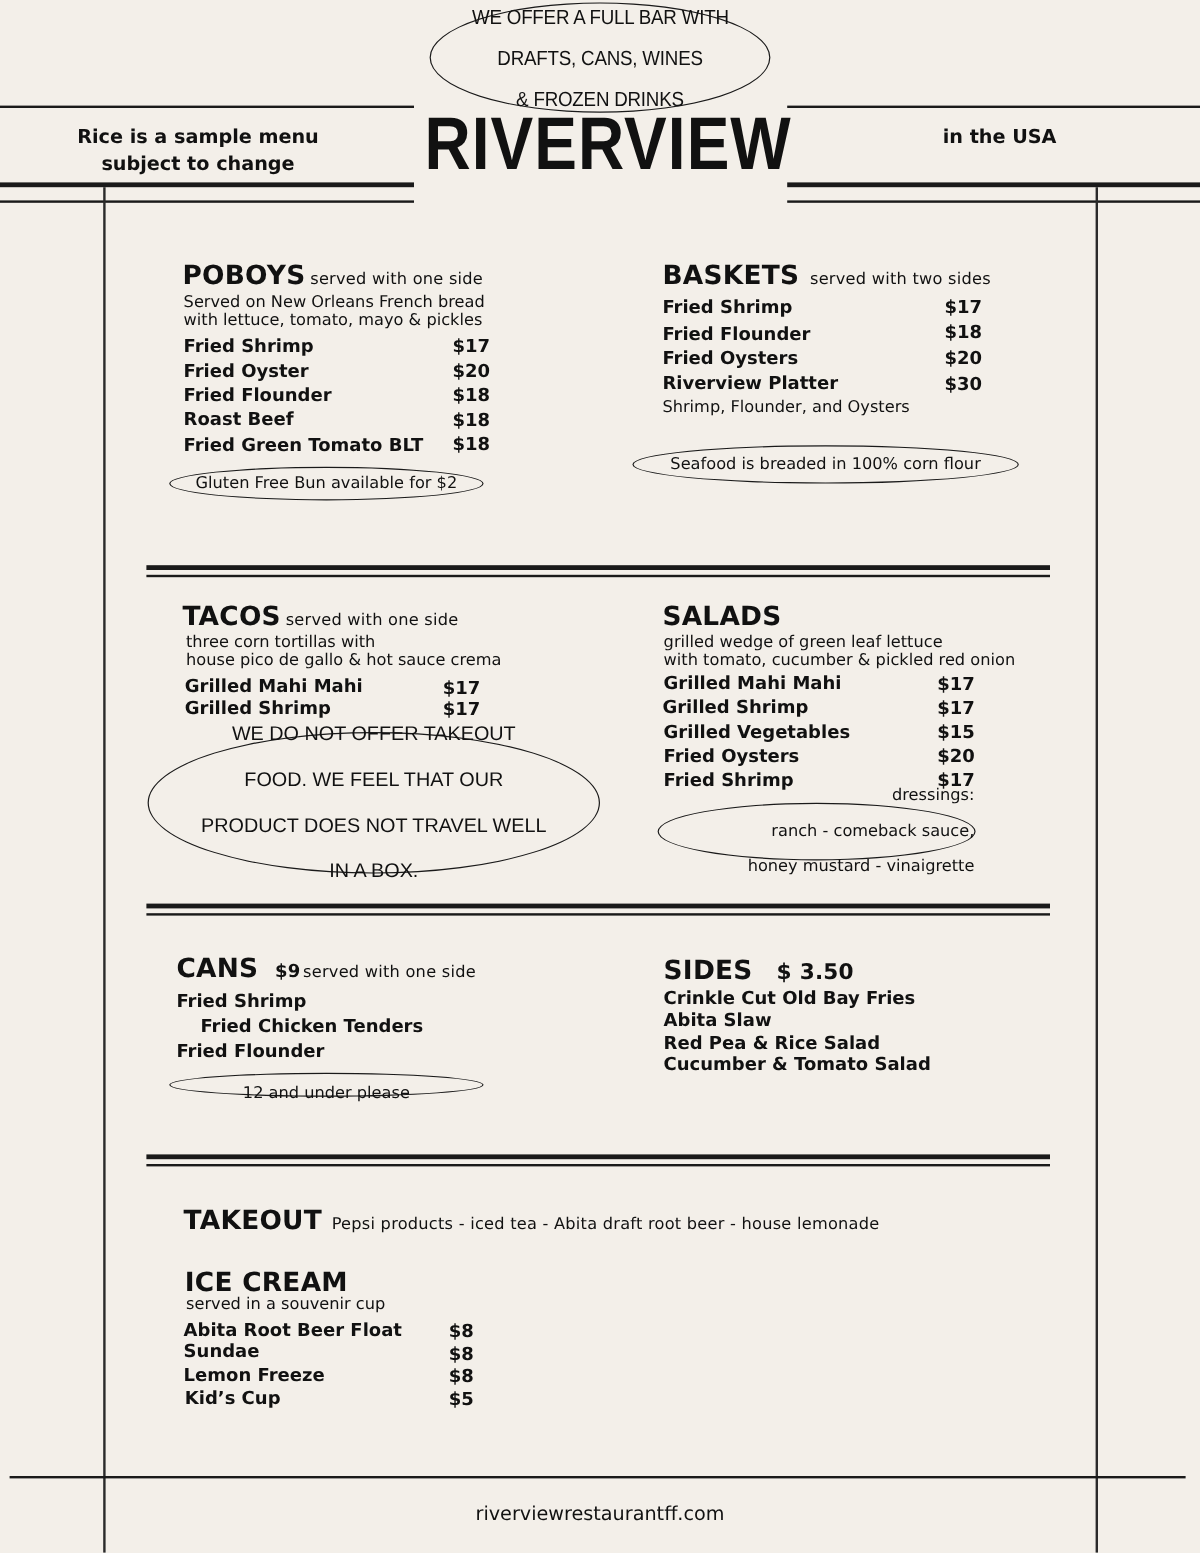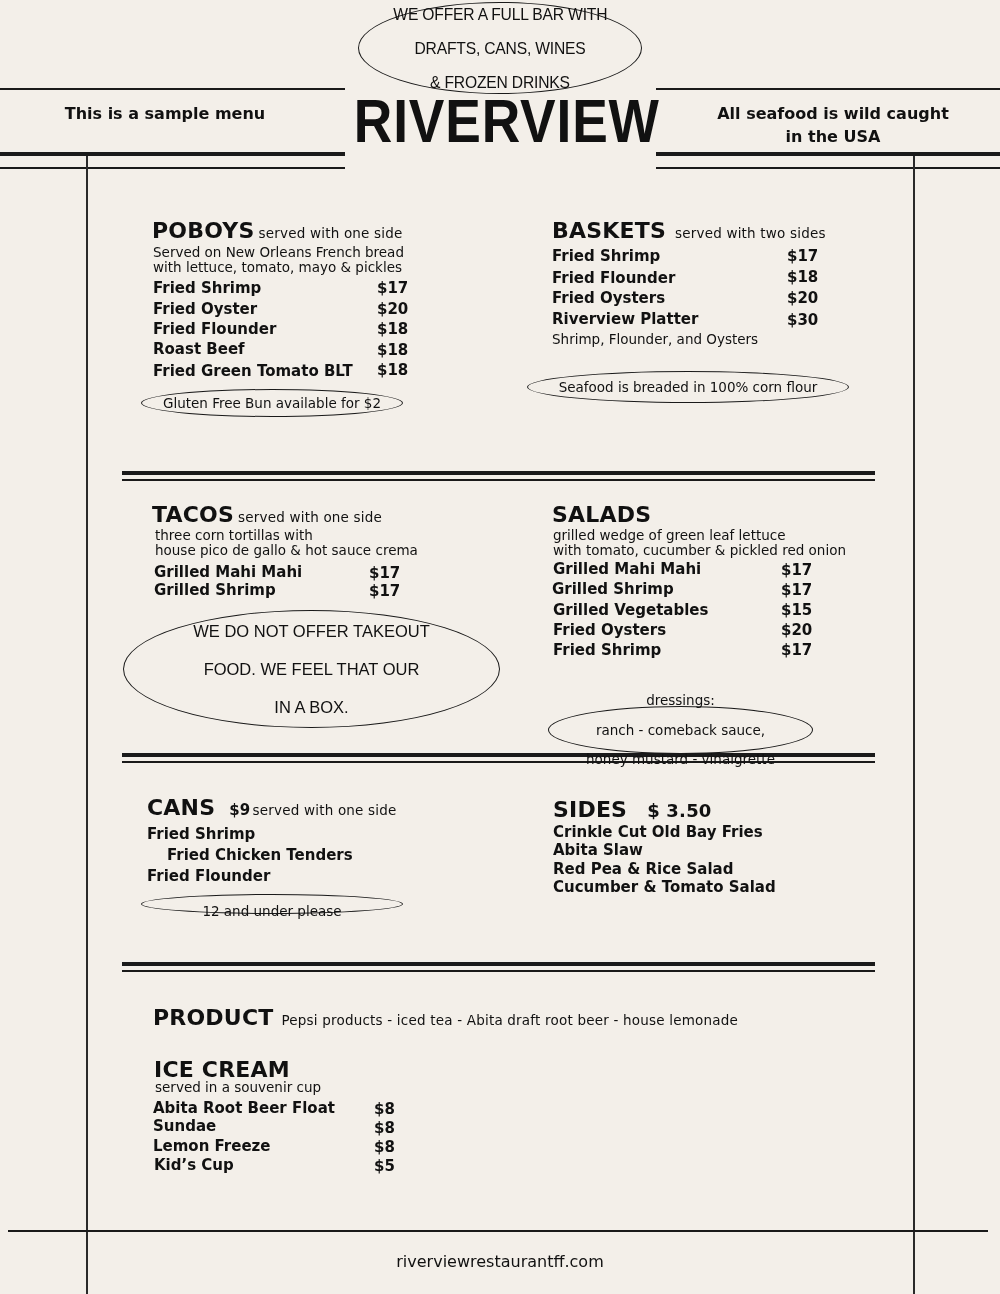--- a/index.html
+++ b/index.html
@@ -61,24 +61,24 @@
   <div class="hl" style="left:122px;top:970px;width:753px;height:1.5px;"></div>
 </div>
 
 <div class="ellipse bar-oval">
   <span>WE OFFER A FULL BAR WITH</span>
   <span>DRAFTS, CANS, WINES</span>
   <span>&amp; FROZEN DRINKS</span>
 </div>
 <div class="abs title">RIVERVIEW</div>
 <div class="side-note" style="left:40px;top:102px;width:250px;">
-  <span>This is a sample menu</span>
+  <span>Rice is a sample menu</span>
+  <span>subject to change</span>
 </div>
 <div class="side-note" style="left:700px;top:102px;width:266px;">
-  <span>All seafood is wild caught</span>
   <span>in the USA</span>
 </div>
 
 <div class="abs" style="left:152px;top:218px;">
   <div class="sec-title">
     <span>POBOYS</span><span class="sec-sub">served with one side</span>
   </div>
 </div>
 <div class="abs desc" style="left:153px;top:245px;">
   <div>Served on New Orleans French bread</div>
@@ -121,39 +121,40 @@
   <div>three corn tortillas with</div>
   <div>house pico de gallo &amp; hot sauce crema</div>
 </div>
 <div class="item" style="left:154px;top:563px;">Grilled Mahi Mahi</div>
 <div class="price" style="left:369px;top:564px;">$17</div>
 <div class="item" style="left:154px;top:581px;">Grilled Shrimp</div>
 <div class="price" style="left:369px;top:582px;">$17</div>
 <div class="ellipse takeout" style="left:123px;top:610px;width:377px;height:118px;">
   <span>WE DO NOT OFFER TAKEOUT</span>
   <span>FOOD. WE FEEL THAT OUR</span>
+  <span>PRODUCT DOES NOT TRAVEL WELL</span>
   <span>IN A BOX.</span>
 </div>
 
 <div class="abs sec-title" style="left:552px;top:502px;">SALADS</div>
 <div class="abs desc" style="left:553px;top:528px;">
   <div>grilled wedge of green leaf lettuce</div>
   <div>with tomato, cucumber &amp; pickled red onion</div>
 </div>
 <div class="item" style="left:553px;top:560px;">Grilled Mahi Mahi</div>
 <div class="price" style="left:781px;top:561px;">$17</div>
 <div class="item" style="left:552px;top:580px;">Grilled Shrimp</div>
 <div class="price" style="left:781px;top:581px;">$17</div>
 <div class="item" style="left:553px;top:601px;">Grilled Vegetables</div>
 <div class="price" style="left:781px;top:601px;">$15</div>
 <div class="item" style="left:553px;top:621px;">Fried Oysters</div>
 <div class="price" style="left:781px;top:621px;">$20</div>
 <div class="item" style="left:553px;top:641px;">Fried Shrimp</div>
 <div class="price" style="left:781px;top:641px;">$17</div>
-<div class="ellipse note-oval" style="left:548px;top:706px;width:265px;height:48px;line-height:14.5px;">
+<div class="ellipse note-oval" style="left:548px;top:669px;width:265px;height:48px;line-height:14.5px;align-items:flex-end;">
   <span>dressings:</span>
   <span>ranch - comeback sauce,</span>
   <span>honey mustard - vinaigrette</span>
 </div>
 
 <div class="abs sec-title" style="left:147px;top:795px;">
   <span>CANS</span><span style="font-size:15px;margin-left:14px;">$9</span><span class="sec-sub" style="margin-left:2px;">served with one side</span>
 </div>
 <div class="item" style="left:147px;top:825px;">Fried Shrimp</div>
 <div class="item" style="left:147px;top:846px;margin-left:20px;">Fried Chicken Tenders</div>
@@ -164,21 +165,21 @@
 
 <div class="abs sec-title" style="left:553px;top:797px;">
   <span>SIDES</span><span style="font-size:18px;margin-left:20px;">$ 3.50</span>
 </div>
 <div class="item" style="left:553px;top:823px;">Crinkle Cut Old Bay Fries</div>
 <div class="item" style="left:553px;top:841px;">Abita Slaw</div>
 <div class="item" style="left:553px;top:860px;">Red Pea &amp; Rice Salad</div>
 <div class="item" style="left:553px;top:878px;">Cucumber &amp; Tomato Salad</div>
 
 <div class="abs sec-title" style="left:153px;top:1005px;">
-  <span>PRODUCT</span><span class="sec-sub" style="margin-left:8px;">Pepsi products - iced tea - Abita draft root beer - house lemonade</span>
+  <span>TAKEOUT</span><span class="sec-sub" style="margin-left:8px;">Pepsi products - iced tea - Abita draft root beer - house lemonade</span>
 </div>
 
 <div class="abs sec-title" style="left:154px;top:1057px;">ICE CREAM</div>
 <div class="abs desc" style="left:155px;top:1080px;">served in a souvenir cup</div>
 <div class="item" style="left:153px;top:1099px;">Abita Root Beer Float</div>
 <div class="price" style="left:374px;top:1100px;">$8</div>
 <div class="item" style="left:153px;top:1117px;">Sundae</div>
 <div class="price" style="left:374px;top:1119px;">$8</div>
 <div class="item" style="left:153px;top:1137px;">Lemon Freeze</div>
 <div class="price" style="left:374px;top:1138px;">$8</div>

